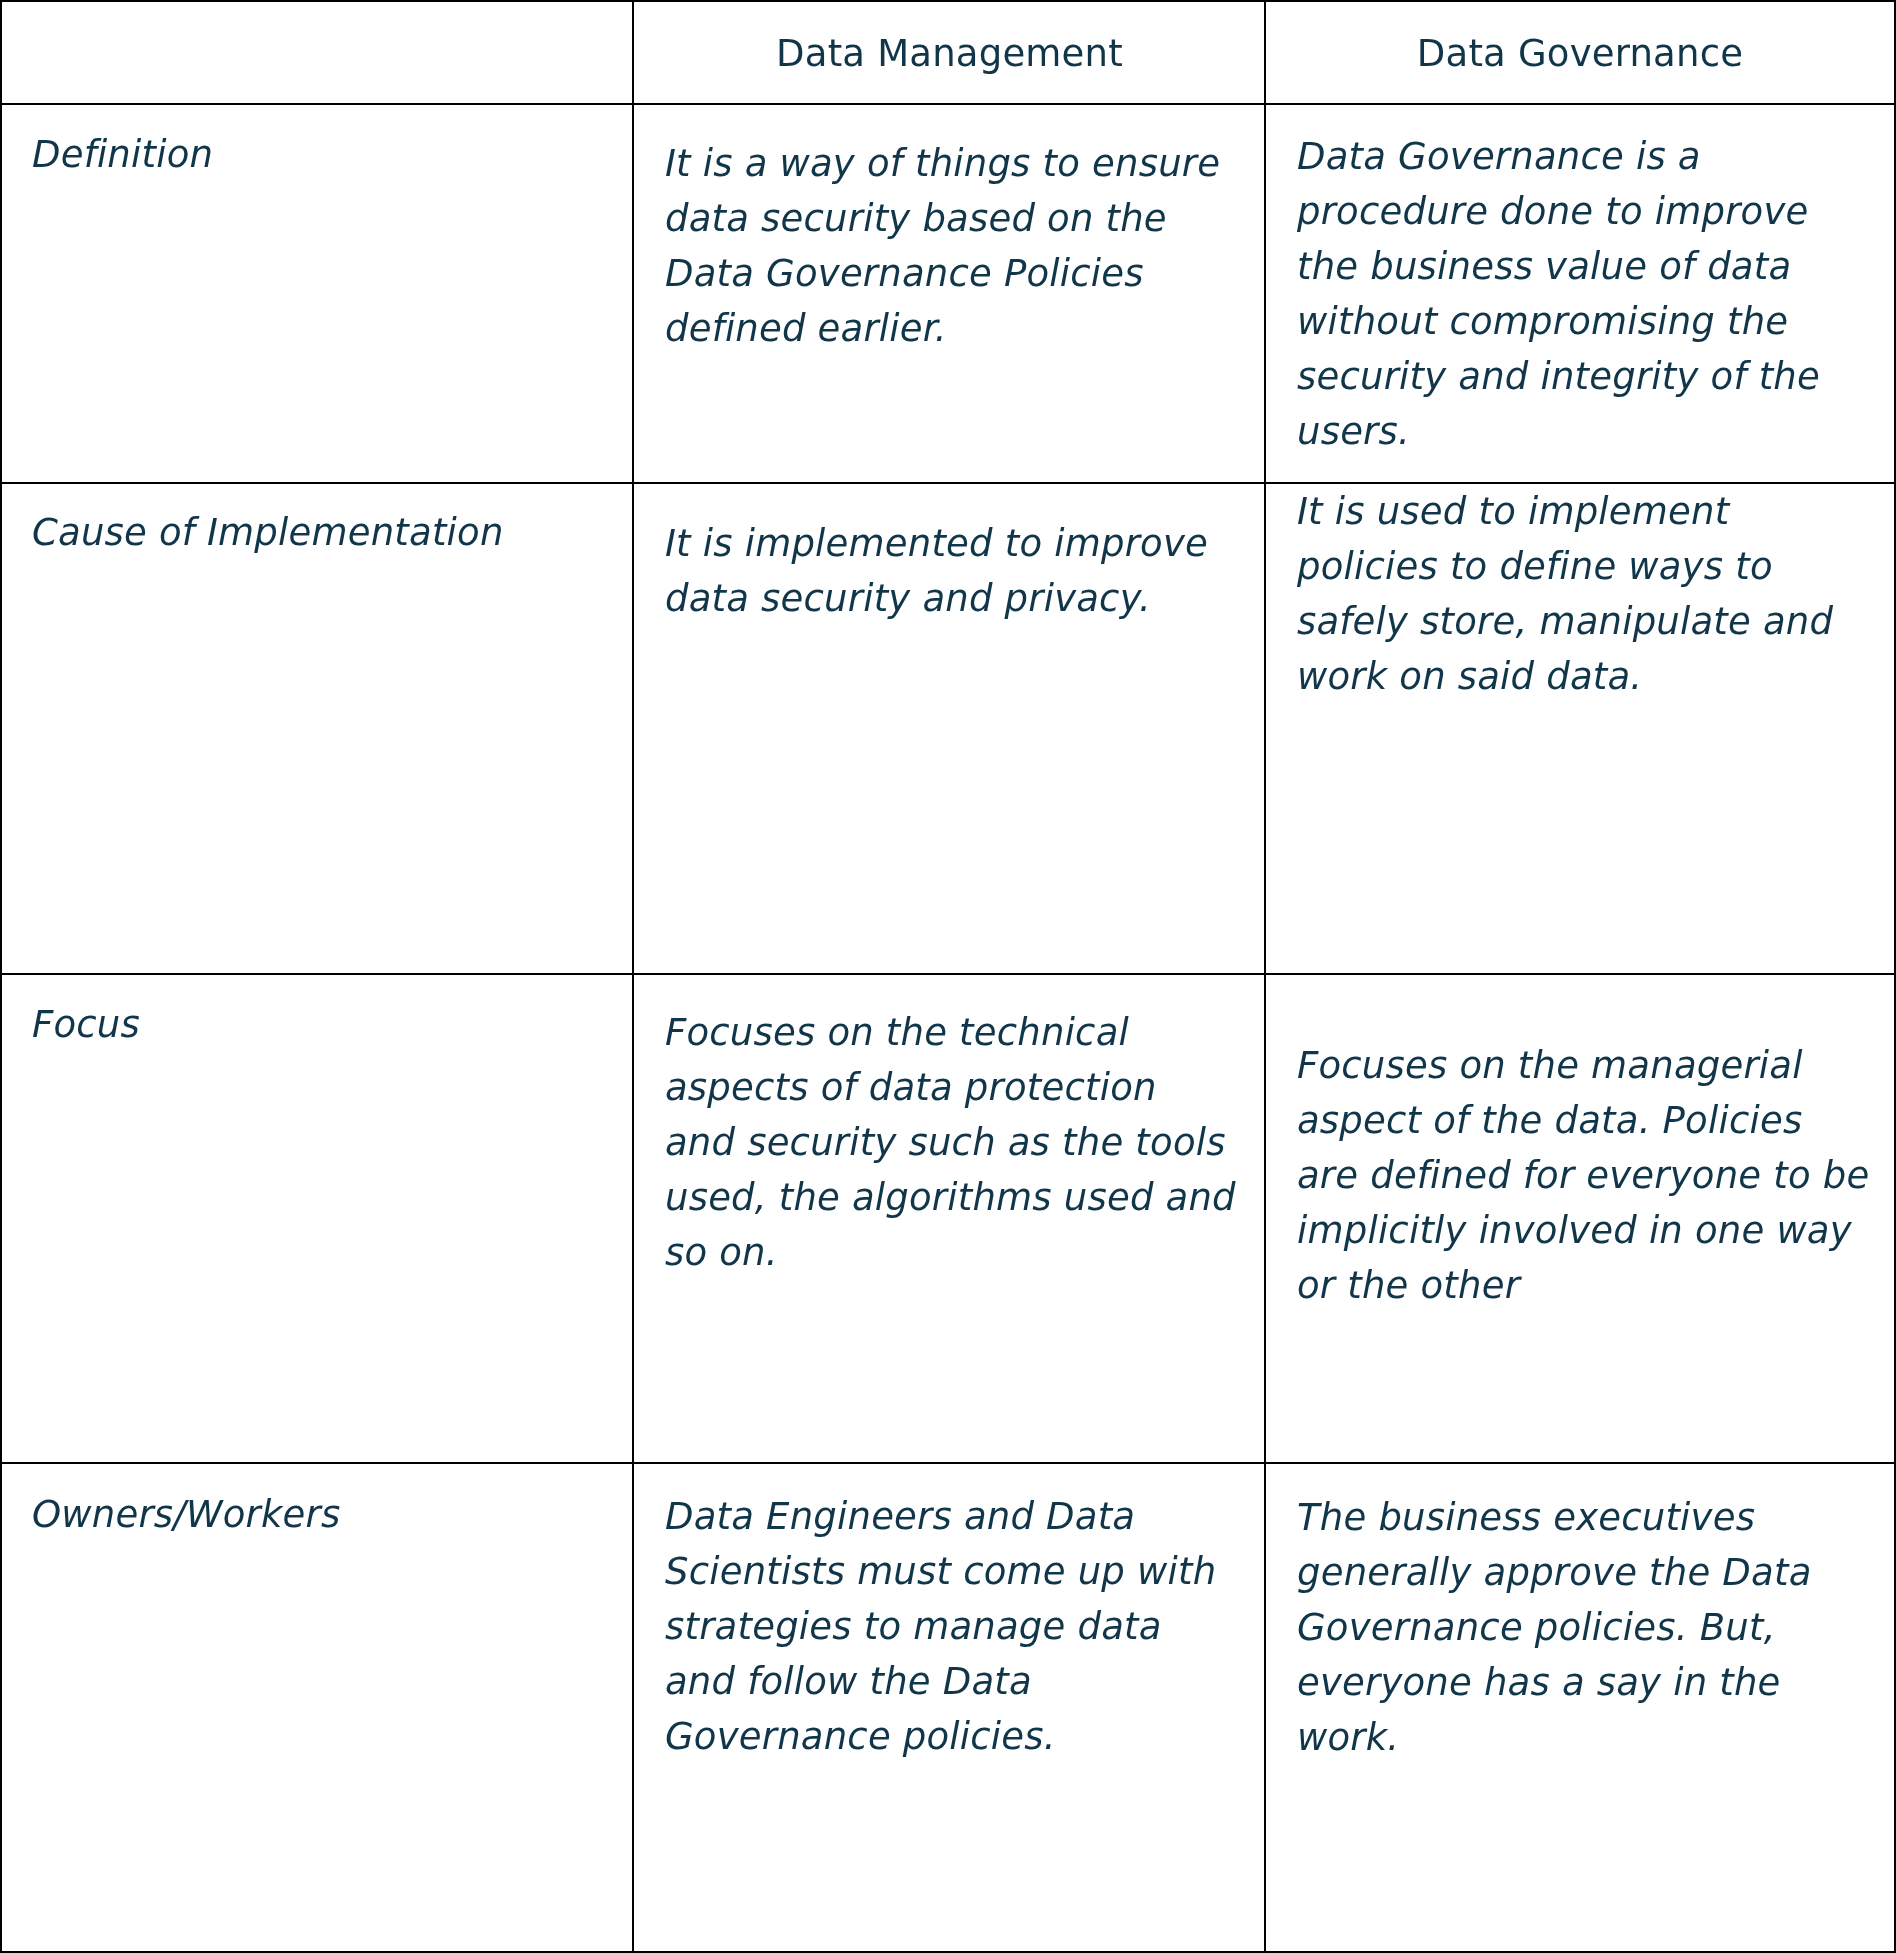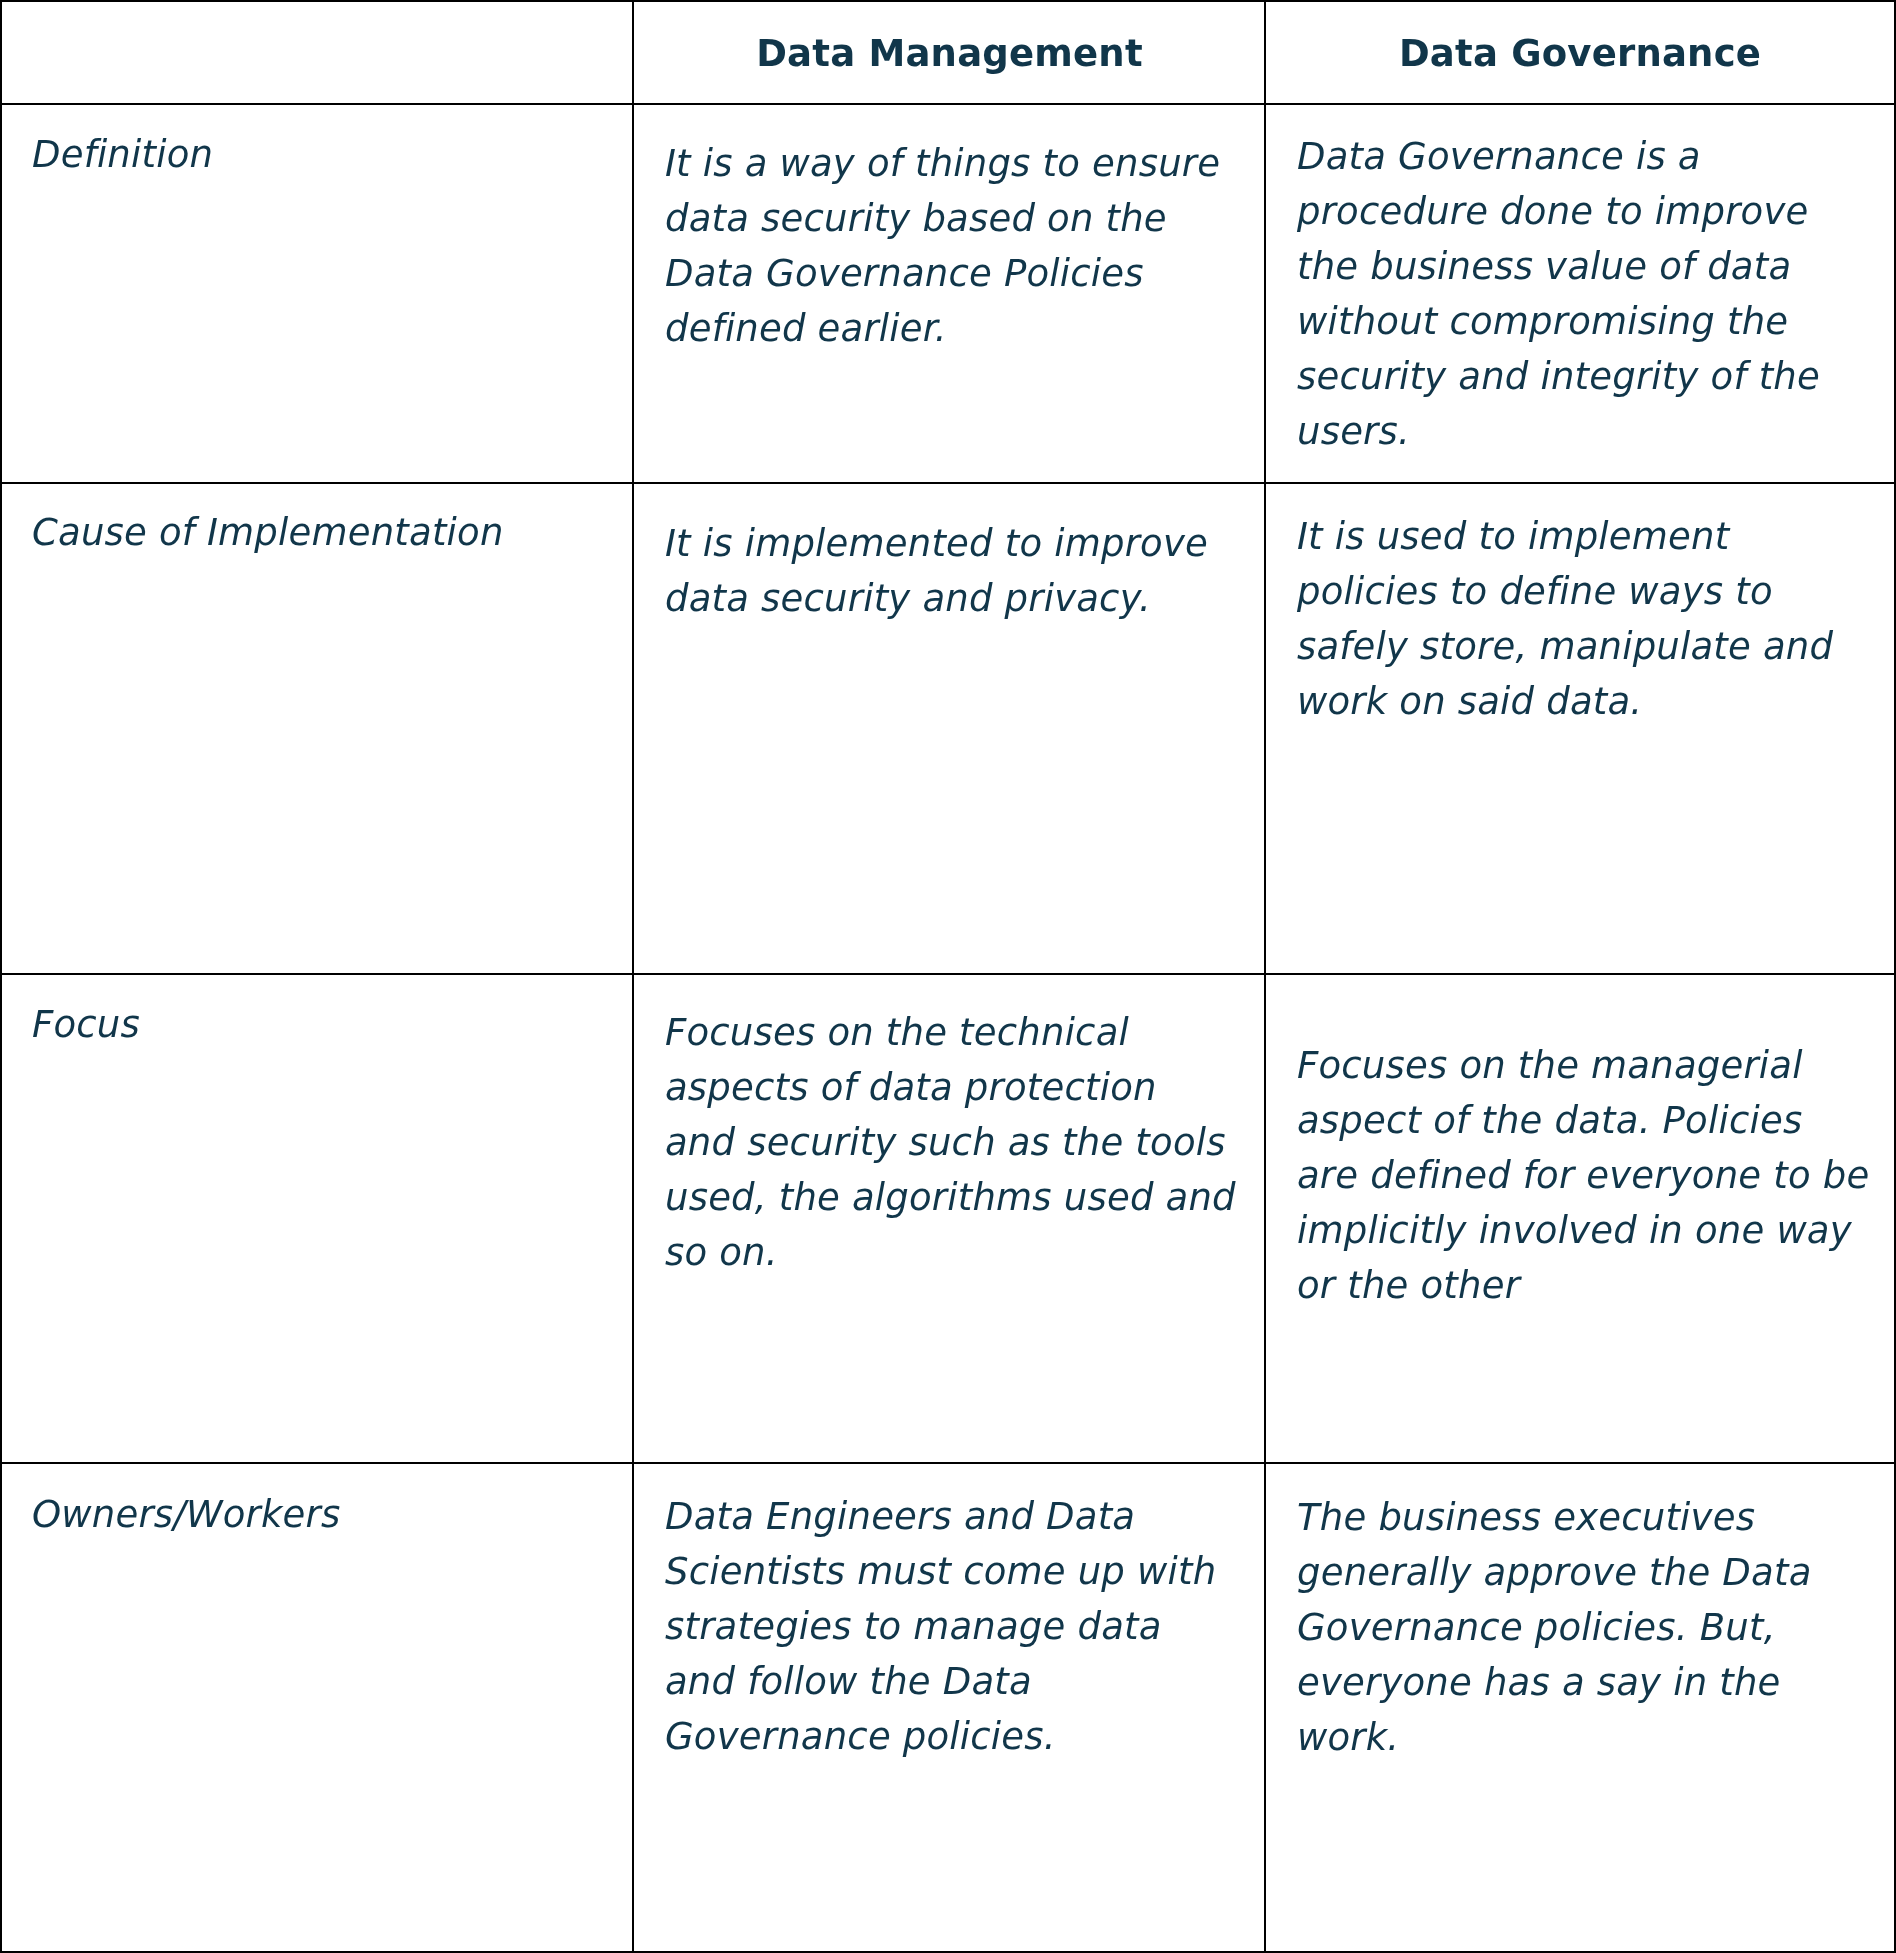--- a/index.html
+++ b/index.html
@@ -35,21 +35,20 @@
       white-space: nowrap;
     }
     .cell .line {
       display: block;
       font-style: italic;
     }
     .header-cell {
       text-align: center;
       font-size: 37px;
       line-height: 55px;
-      font-weight: bold;
     }
   </style>
 </head>
 <body>
 
 <div class="table">
 
   <div class="hline" style="left:0;top:0;width:1896px;height:1.6px;"></div>
   <div class="hline" style="left:0;top:103px;width:1896px;height:1.6px;"></div>
   <div class="hline" style="left:0;top:482px;width:1896px;height:1.6px;"></div>
@@ -84,21 +83,21 @@
     <span class="line">users.</span>
   </div>
 
   <div class="cell" style="left:32px;top:484px;width:593px;padding-top:21px;">
     <span class="line">Cause of Implementation</span>
   </div>
   <div class="cell" style="left:665px;top:484px;width:593px;padding-top:32px;">
     <span class="line">It is implemented to improve</span>
     <span class="line">data security and privacy.</span>
   </div>
-  <div class="cell" style="left:1297px;top:484px;width:593px;padding-top:25px;">
+  <div class="cell" style="left:1297px;top:484px;width:593px;">
     <span class="line">It is used to implement</span>
     <span class="line">policies to define ways to</span>
     <span class="line">safely store, manipulate and</span>
     <span class="line">work on said data.</span>
   </div>
 
   <div class="cell" style="left:32px;top:975px;width:593px;padding-top:22px;">
     <span class="line">Focus</span>
   </div>
   <div class="cell" style="left:665px;top:975px;width:593px;padding-top:30px;">

